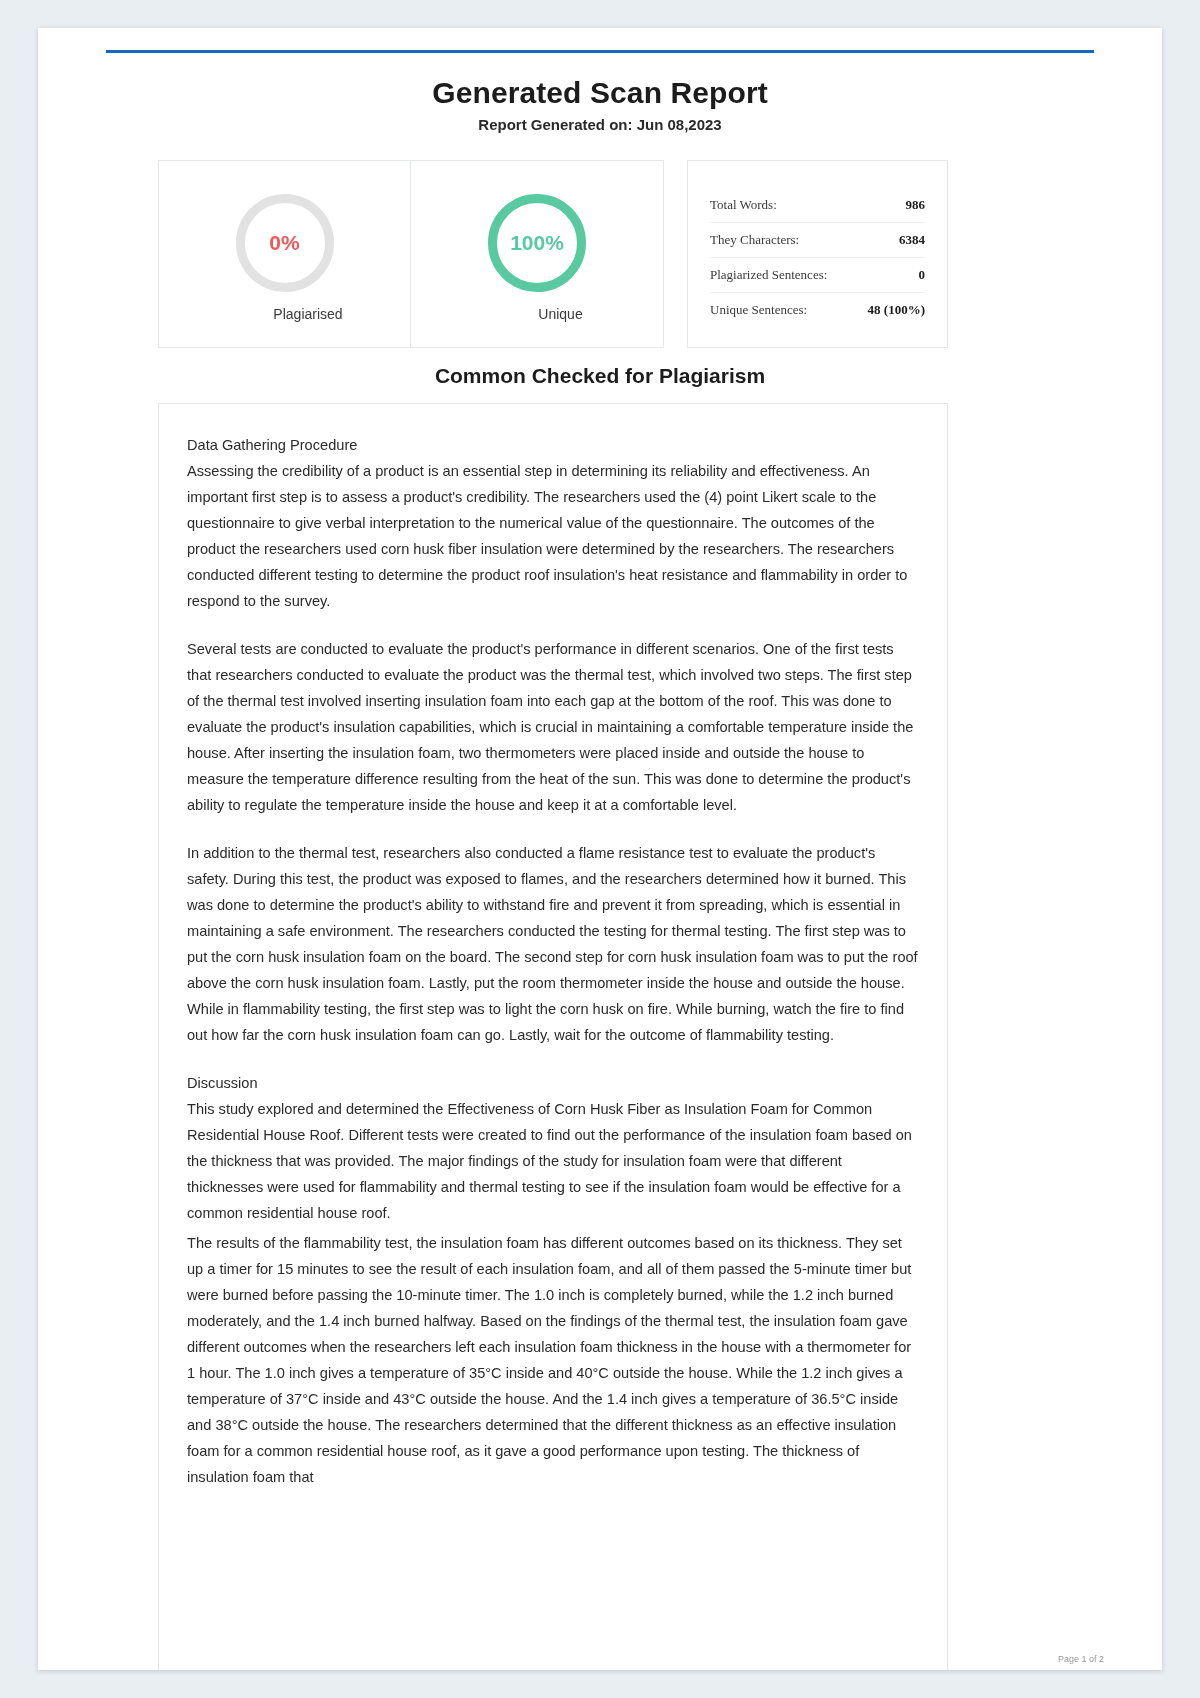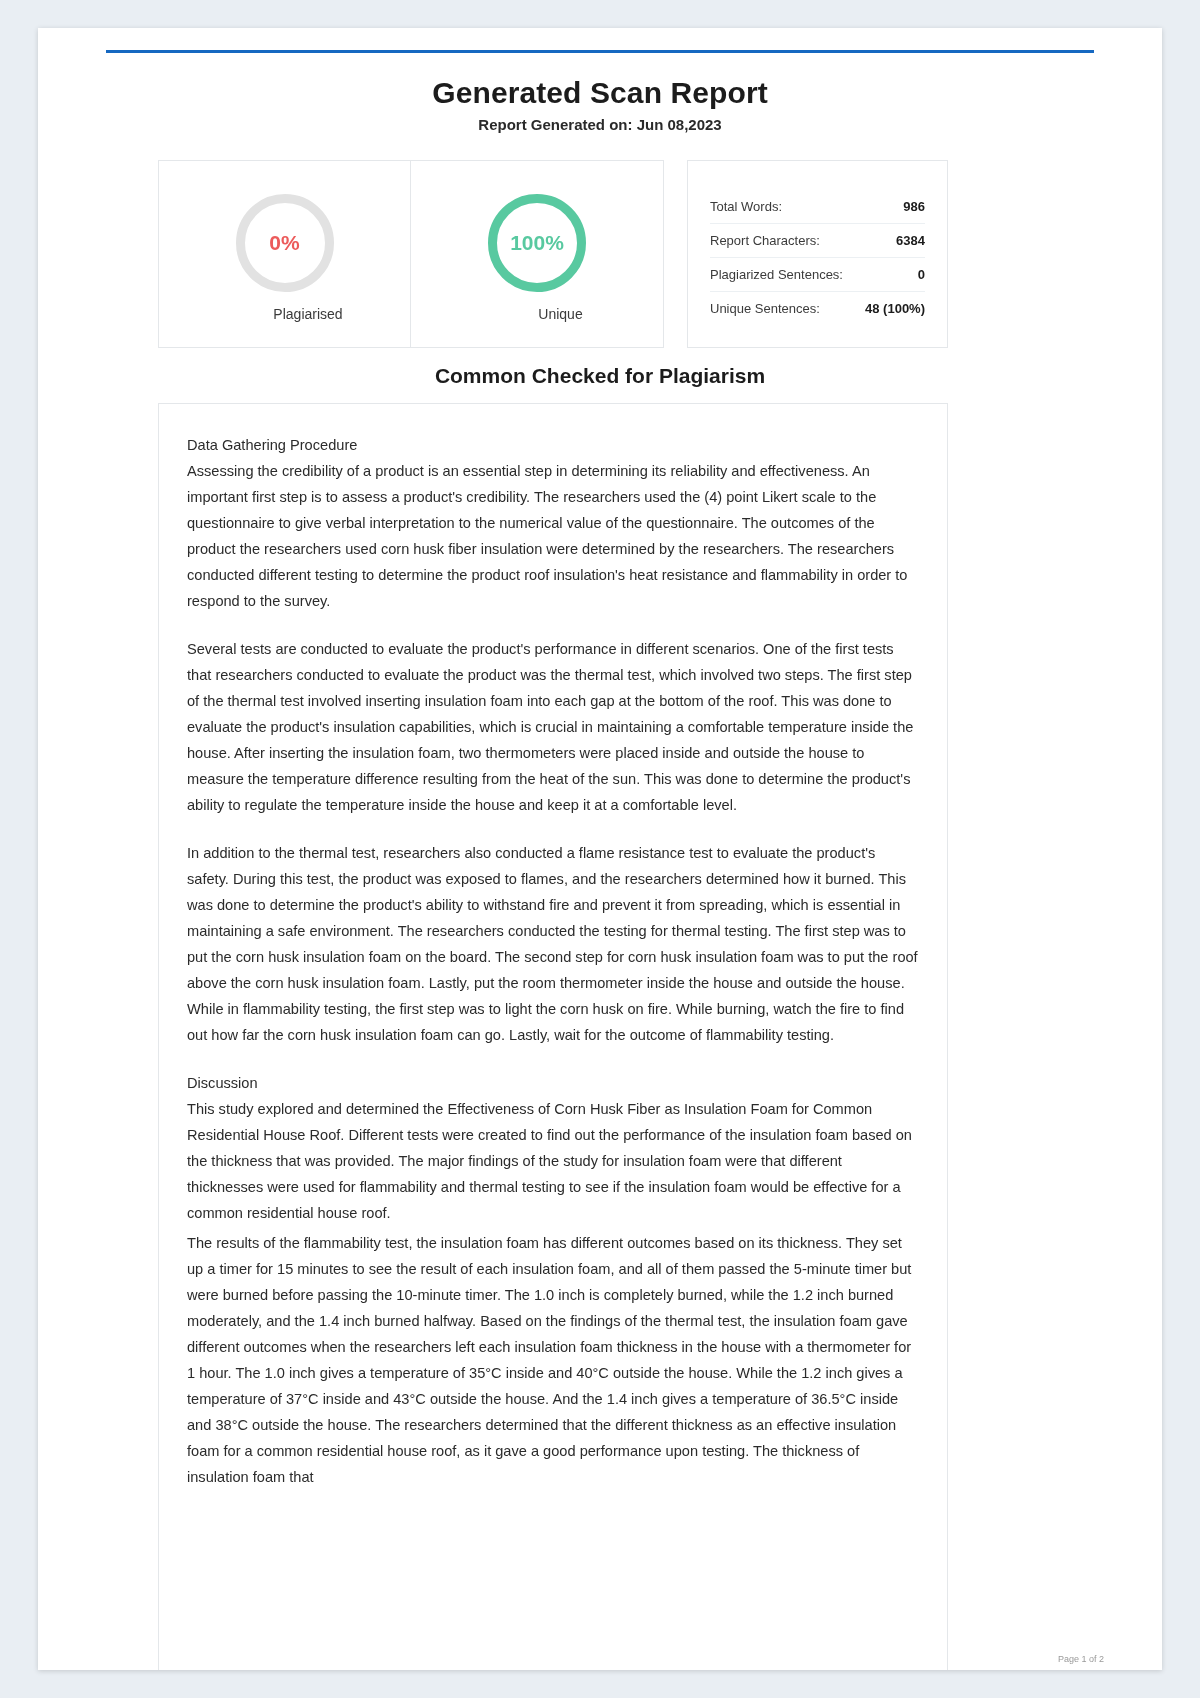--- a/index.html
+++ b/index.html
@@ -119,20 +119,21 @@
     justify-content: center;
   }
   .stat-row {
     display: flex;
     justify-content: space-between;
     align-items: flex-start;
     font-size: 13px;
     color: #3b3b3b;
     padding: 9px 0 9px 0;
     border-bottom: 1px solid #ecf0f3;
+    font-family: Liberation Serif, serif;
   }
   .stat-row:last-child { border-bottom: none; }
   .stat-value {
     font-weight: bold;
     color: #1c1c1c;
     text-align: right;
     min-width: 78px;
   }
 
   
@@ -202,21 +203,21 @@
       </div>
       <div class="donut-label">Unique</div>
     </div>
 
     <div class="stats-card">
       <div class="stat-row">
         <span>Total Words:</span>
         <span class="stat-value">986</span>
       </div>
       <div class="stat-row">
-        <span>Report Characters:</span>
+        <span>They Characters:</span>
         <span class="stat-value">6384</span>
       </div>
       <div class="stat-row">
         <span>Plagiarized Sentences:</span>
         <span class="stat-value">0</span>
       </div>
       <div class="stat-row">
         <span>Unique Sentences:</span>
         <span class="stat-value">48 (100%)</span>
       </div>

